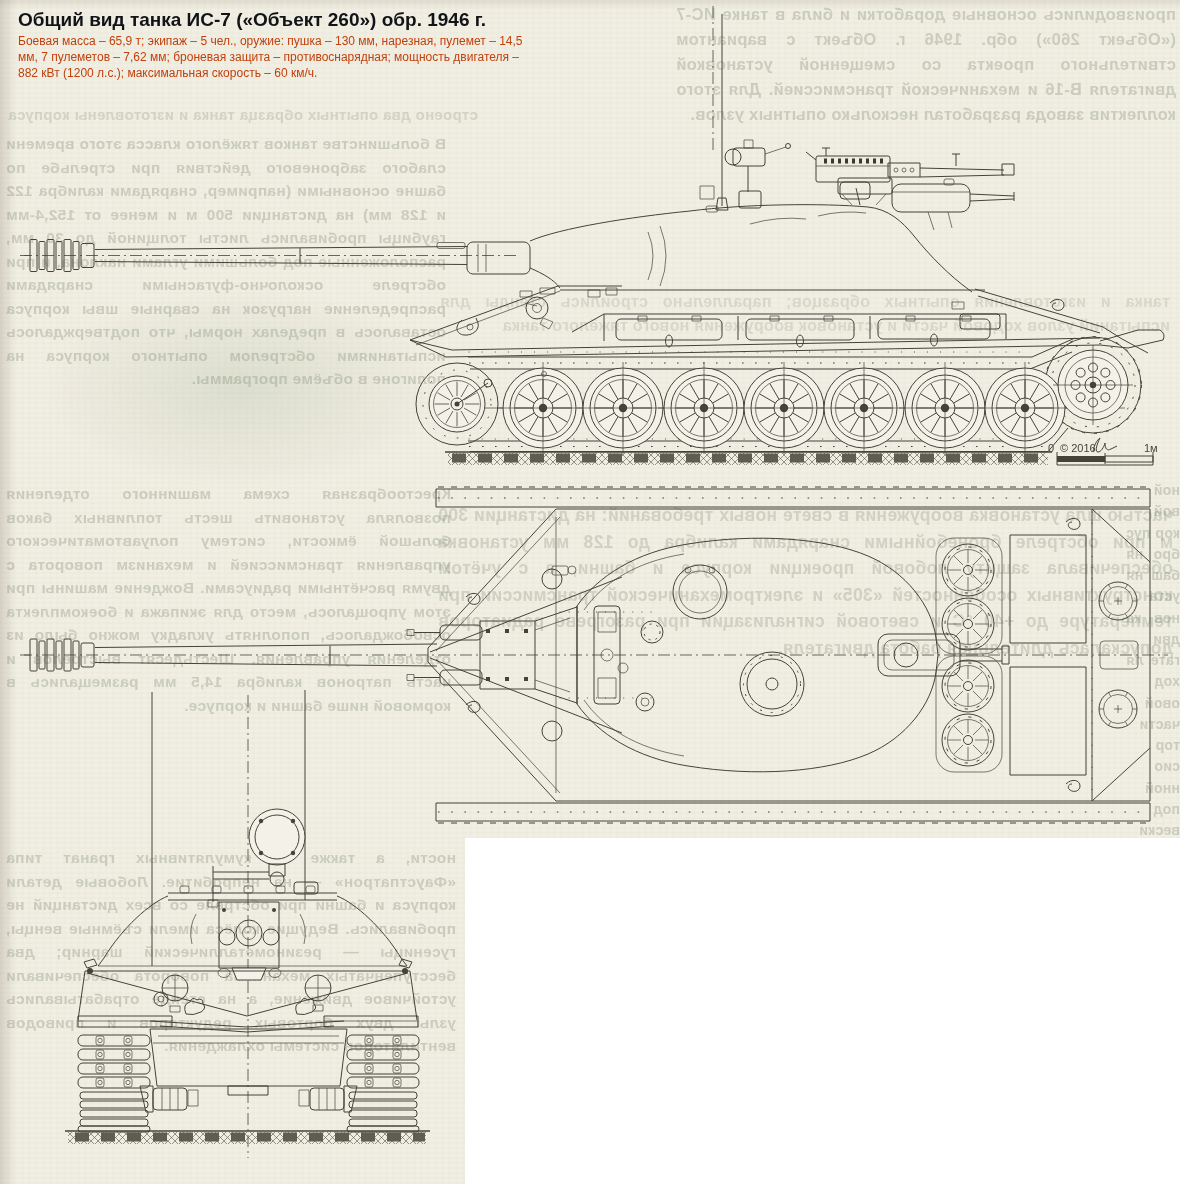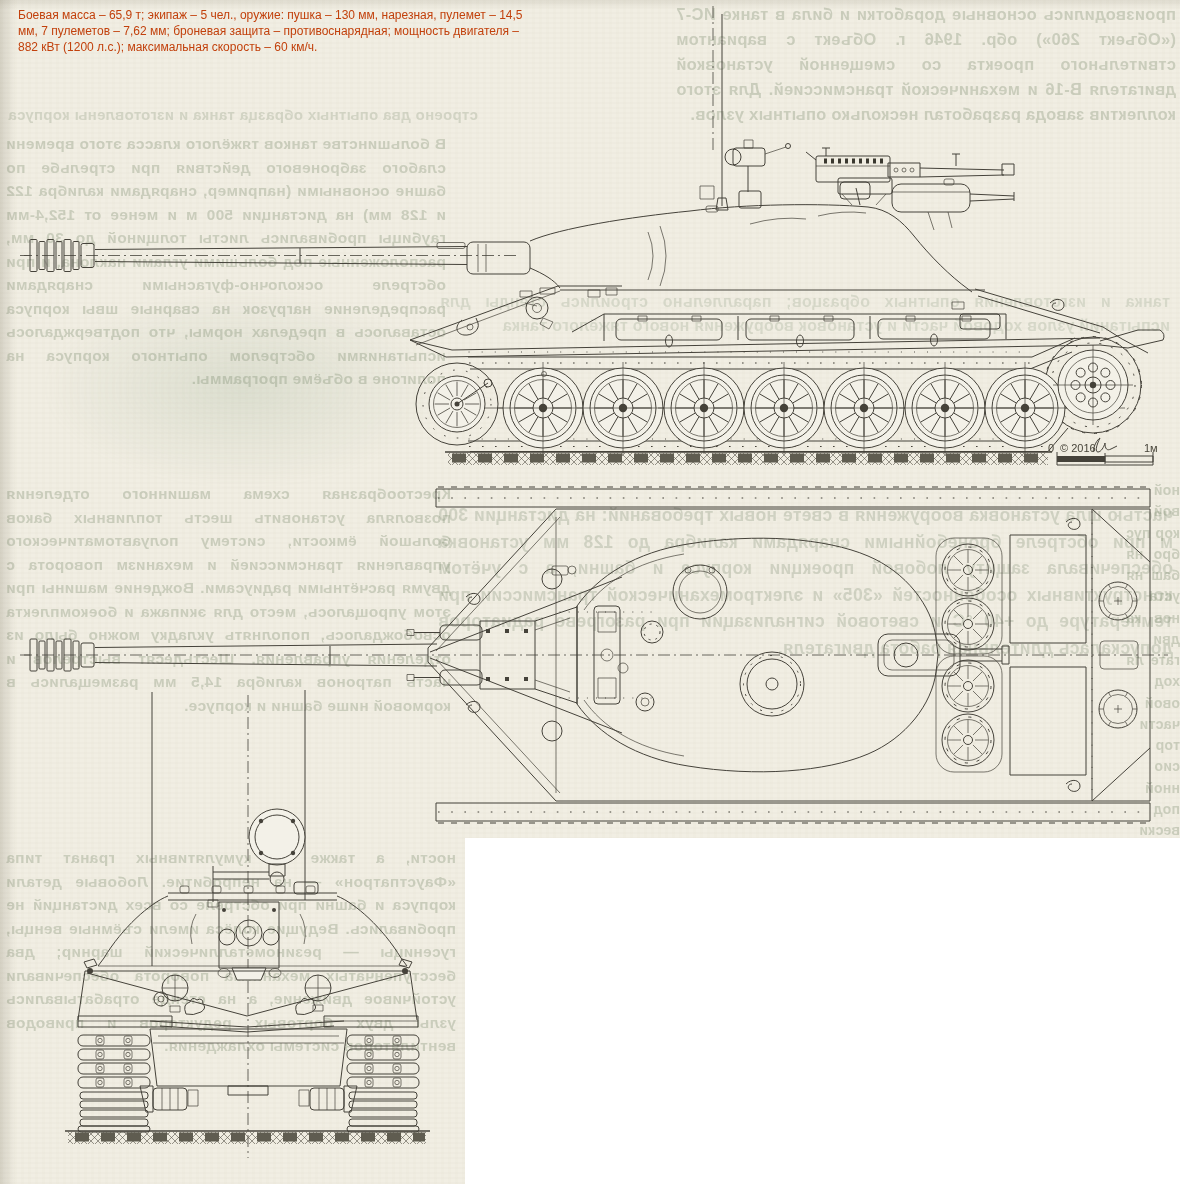--- a/index.html
+++ b/index.html
@@ -53,20 +53,21 @@
 <div class="bleed b-leftmid">Крестообразная схема машинного отделения позволяла установить шесть топливных баков большой ёмкости, систему полуавтоматического управления трансмиссией и механизм поворота с двумя расчётными радиусами. Вождение машины при этом упрощалось, место для экипажа и боекомплекта освобождалось, пополнять укладку можно было из отделения управления. Шестьдесят выстрелов и часть патронов калибра 14,5 мм размещались в кормовой нише башни и корпусе.</div>
 <div class="bleed b-center">частью шла установка вооружения в свете новых требований: на дистанции 300 м при обстреле бронебойными снарядами калибра до 128 мм установка обеспечивала защиту лобовой проекции корпуса и башни, а с учётом конструктивных особенностей «305» и электромеханической трансмиссии при температуре до +40 °С и световой сигнализации при разогреве радиаторов допускалась длительная работа двигателя.</div>
 <div class="bleed b-rightstrip">ной вой кор пус бро ня баш ня уста нов ка дви гате ля ход овой части тор сио нной под вески опор ных кат ков вен цов гусе ниц швов брони</div>
 <div class="bleed b-leftlow">ности, а также от кумулятивных гранат типа «Фаустпатрон» — на непробитие. Лобовые детали корпуса и башни при обстреле со всех дистанций не пробивались. Ведущие колёса имели съёмные венцы, гусеницы — резинометаллический шарнир; два бесступенчатых механизма поворота обеспечивали устойчивое движение, а на стенде отрабатывались узлы двух бортовых редукторов и приводов вентиляторов системы охлаждения.</div>
 <div class="bleed b-midstrip">танка и изготовления опытных образцов; параллельно строились стенды для испытаний узлов ходовой части и установок вооружения нового тяжёлого танка</div>
 <div class="bleed b-caption">строено два опытных образца танка и изготовлены корпуса для испытаний обстрелом</div>
 
 <div class="white-cut"></div>
 
 <div class="caption">
+  <h1>Общий вид танка ИС-7 («Объект 260») обр. 1946 г.</h1>
   <p>Боевая масса – 65,9 т; экипаж – 5 чел., оружие: пушка – 130 мм, нарезная, пулемет – 14,5 мм, 7 пулеметов – 7,62 мм; броневая защита – противоснарядная; мощность двигателя – 882 кВт (1200 л.с.); максимальная скорость – 60 км/ч.</p>
 </div>
 
 <svg class="drawing" width="1180" height="1184" viewBox="0 0 1180 1184">
   <defs>
     <pattern id="xh" width="7" height="7" patternUnits="userSpaceOnUse">
       <path d="M0,7L7,0M0,0L7,7" stroke="#57544a" stroke-width=".6"></path>
     </pattern>
     <pattern id="vh" width="4.2" height="10" patternUnits="userSpaceOnUse">
       <path d="M1.5,0V10" stroke="#4a483f" stroke-width=".8"></path>

